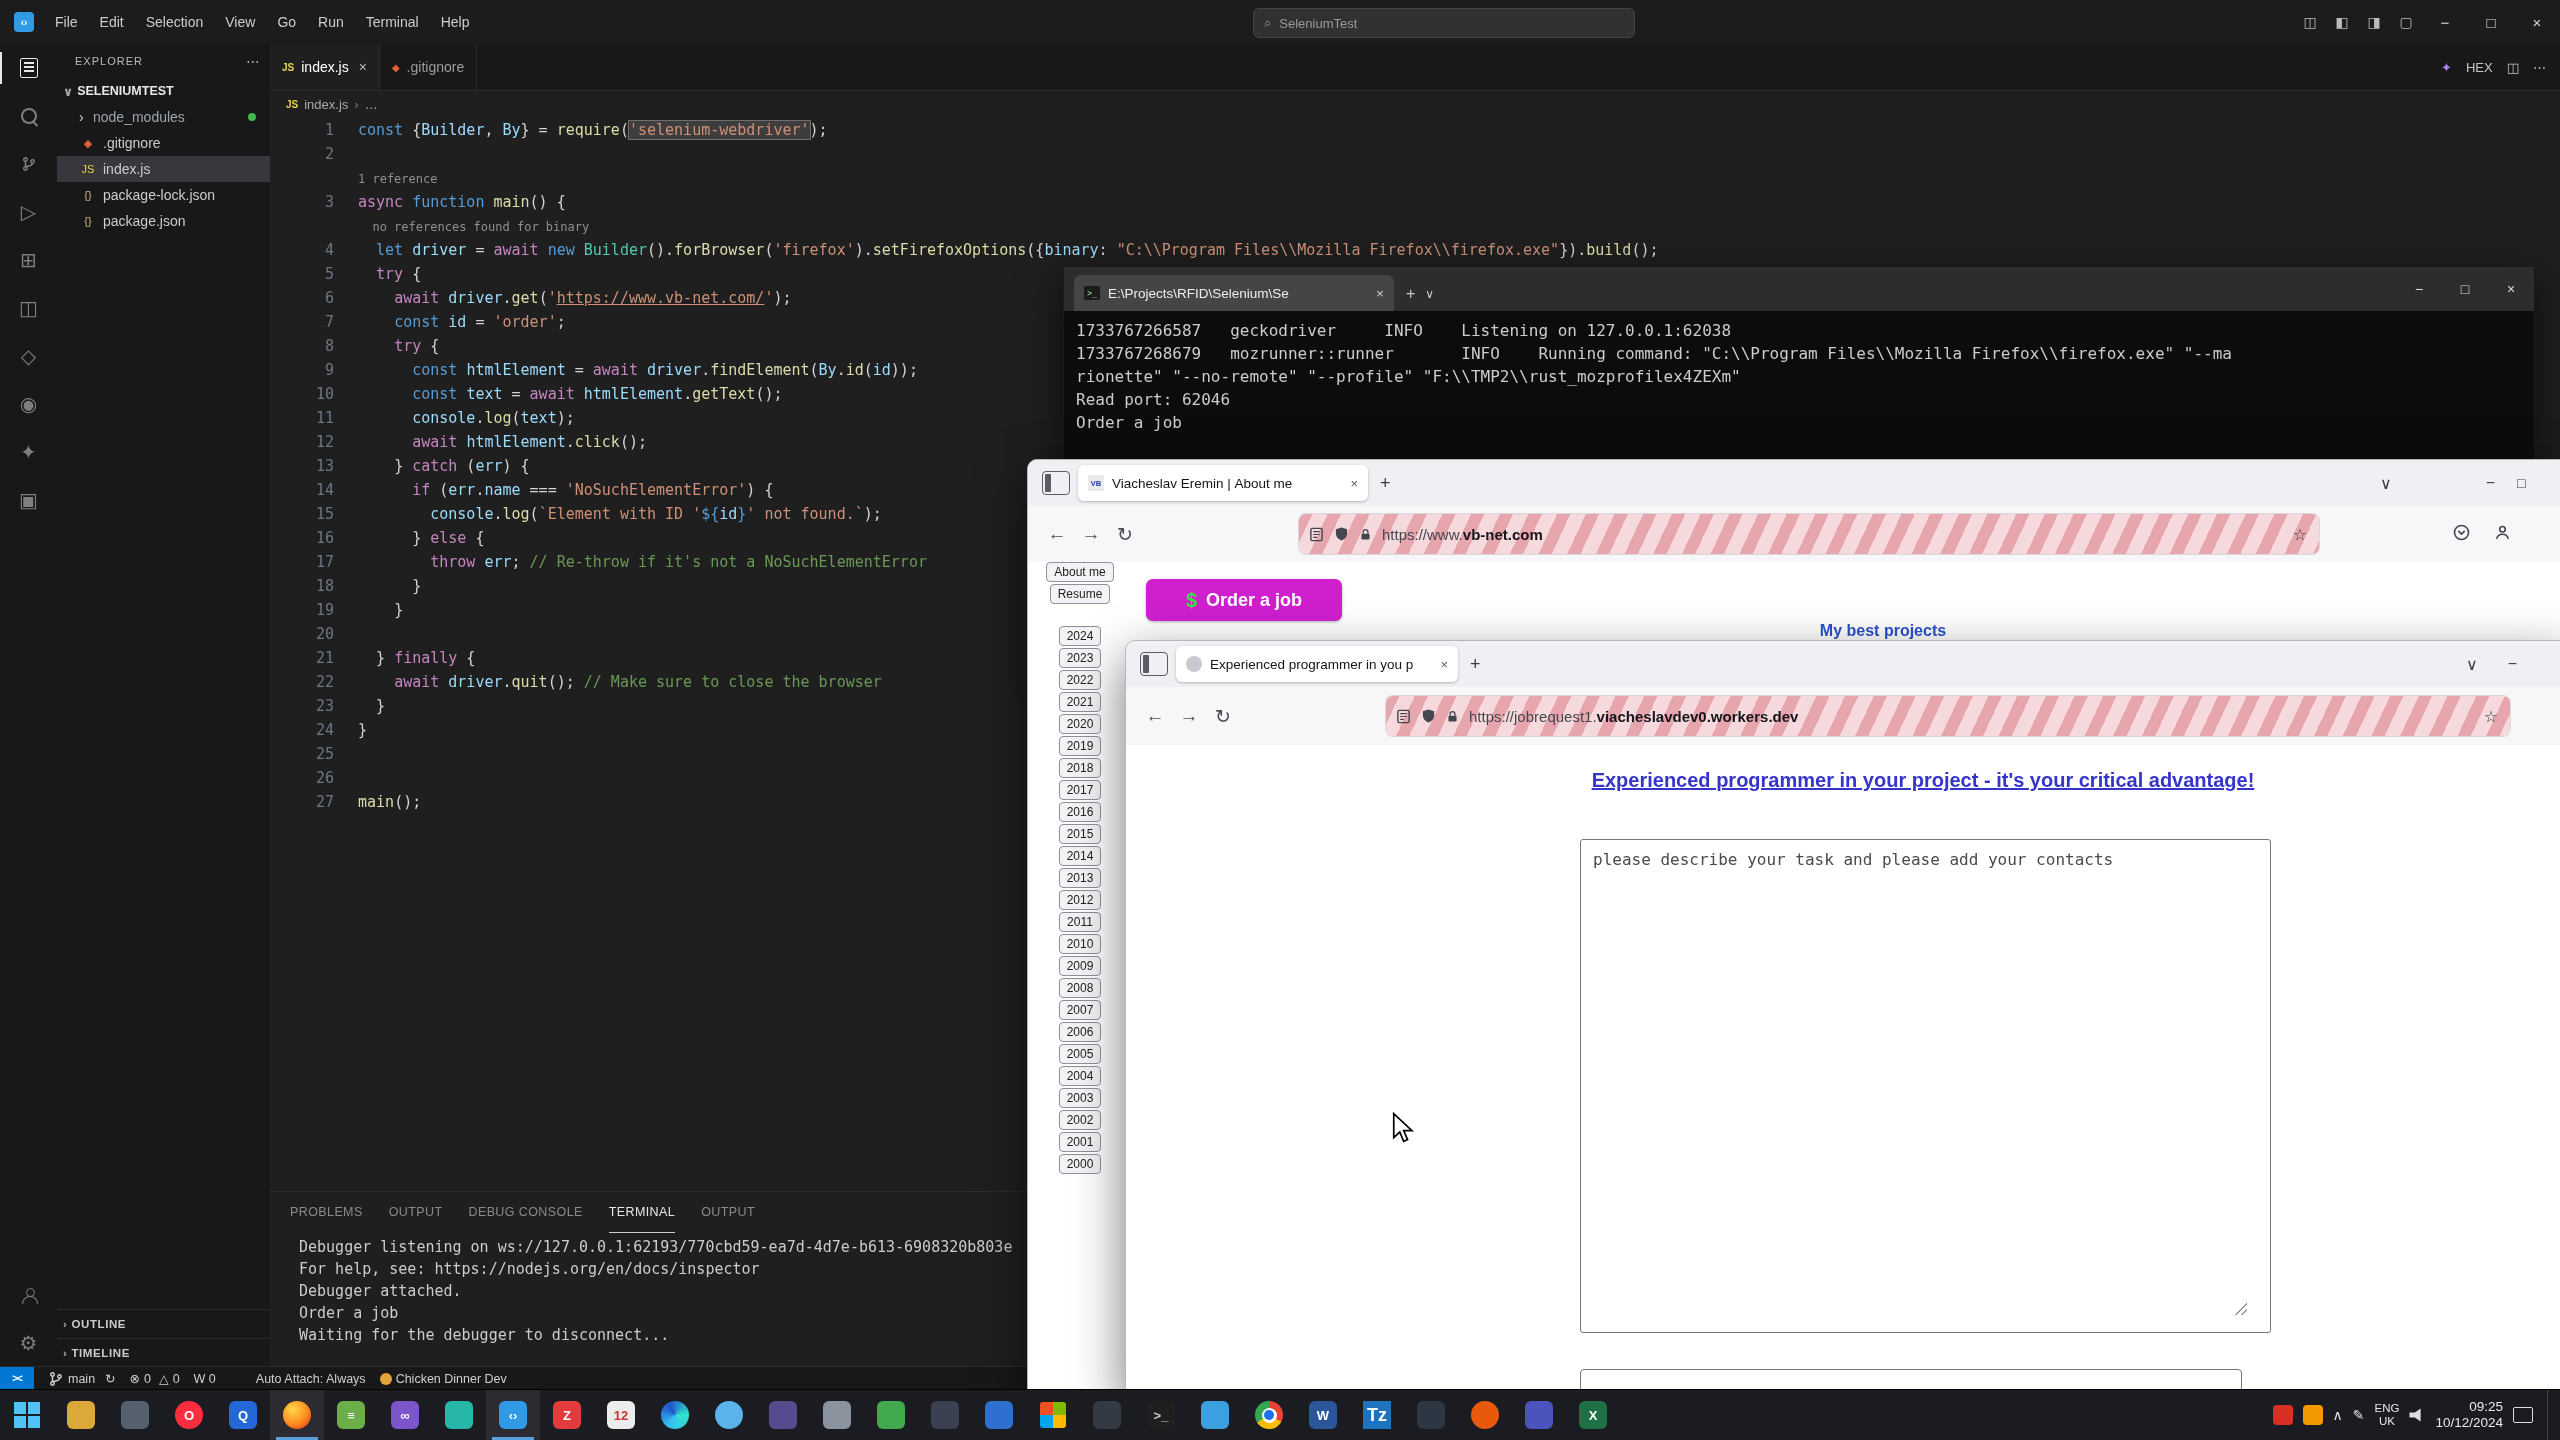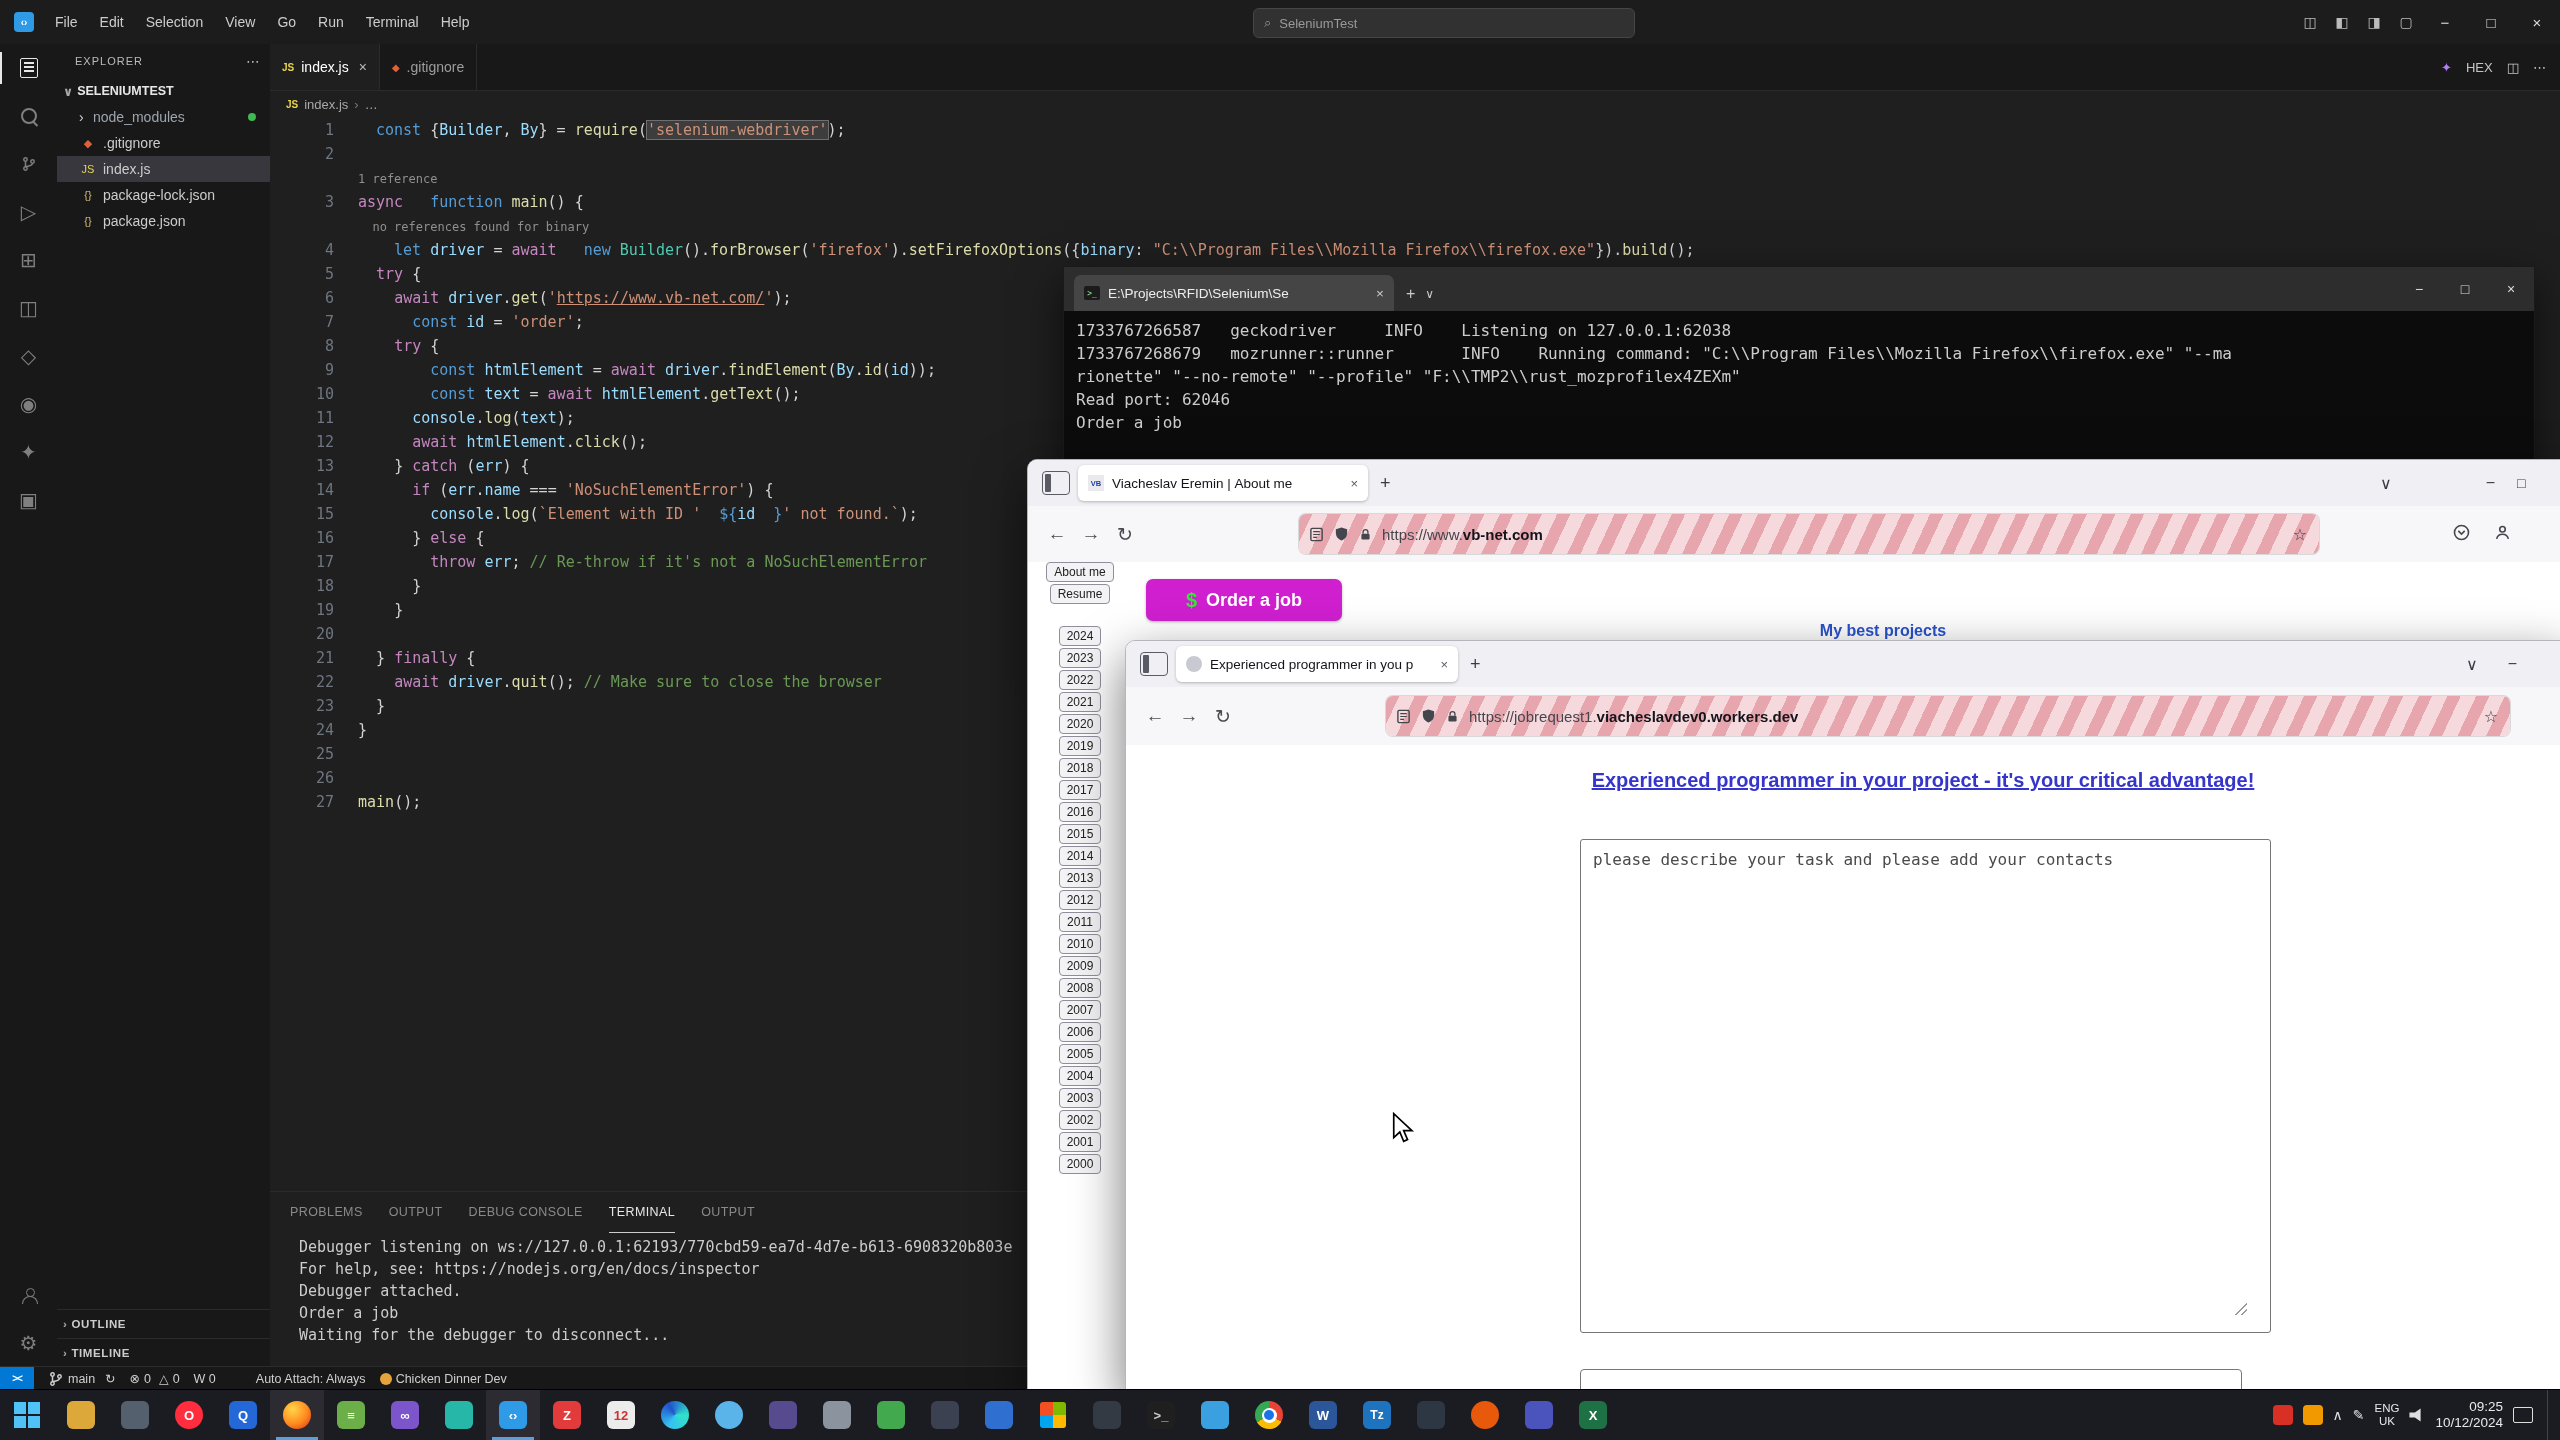--- a/index.html
+++ b/index.html
@@ -50,21 +50,21 @@
   .vs-tab .tclose{margin-left:10px;color:#bbb;font-size:14px;}
   .js-badge{color:#e8d44d;}
   .git-diamond{color:#e0603a;font-size:12px;}
   .vs-editor-actions{position:absolute;right:14px;top:0;height:46px;display:flex;align-items:center;gap:14px;color:#c5c5c5;font-size:13px;}
   .vs-breadcrumb{position:absolute;left:0;top:46px;right:0;height:28px;display:flex;align-items:center;padding-left:16px;font-size:13px;color:#a9a9a9;gap:6px;}
   .vs-code{position:absolute;left:0;top:74px;right:0;bottom:175px;overflow:hidden;}
   .vs-row{display:flex;height:24px;line-height:24px;white-space:pre;}
   .vs-num{flex:0 0 64px;text-align:right;padding-right:24px;color:#6e7681;font-family:"DejaVu Sans Mono",monospace;font-size:15px;}
   .vs-codetext{font-family:"DejaVu Sans Mono","Liberation Mono",monospace;font-size:15px;}
   .vs-lens{font-size:12px;color:#8f8f8f;}
-  .tk-k{color:#569cd6;margin-left:18px;} .tk-c{color:#c586c0;} .tk-v{color:#9cdcfe;} .tk-f{color:#dcdcaa;}
+  .tk-k{color:#569cd6;} .tk-c{color:#c586c0;} .tk-v{color:#9cdcfe;} .tk-f{color:#dcdcaa;}
   .tk-s{color:#ce9178;} .tk-cm{color:#6a9955;} .tk-p{color:#d4d4d4;} .tk-t{color:#4ec9b0;}
   .hl{background:rgba(97,97,97,.45);outline:1px solid #6e6e6e;}
   .u{text-decoration:underline;}
   .vs-panel{position:absolute;left:0;right:0;bottom:0;height:175px;border-top:1px solid #2b2b2b;background:#1f1f1f;}
   .vs-panel-tabs{height:40px;display:flex;align-items:center;padding-left:20px;gap:26px;}
   .vs-ptab{font-size:12.5px;letter-spacing:.4px;color:#8a8a8a;height:40px;line-height:40px;}
   .vs-ptab.active{color:#e7e7e7;border-bottom:1px solid #cccccc;}
   .vs-term{padding:4px 0 0 29px;font-family:"DejaVu Sans Mono",monospace;font-size:15px;line-height:22px;color:#cccccc;white-space:pre;}
   .vs-status{position:absolute;left:0;right:0;bottom:50px;height:23px;background:#181818;border-top:1px solid #2b2b2b;display:flex;align-items:center;font-size:12.5px;color:#cfcfcf;}
   .st-remote{width:34px;height:23px;background:#0078d4;color:#fff;display:flex;align-items:center;justify-content:center;font-size:10px;font-weight:bold;letter-spacing:-1px;}
@@ -597,21 +597,21 @@
         <div class="tb-chrome">
           <div class="tb-chrome-mid">
             <div class="tb-chrome-in"></div>
           </div>
         </div>
       </div>
       <div class="tb-btn">
         <div class="tb-box" style="background: rgb(43, 87, 154); border-radius: 6px; color: rgb(255, 255, 255); font-size: 13px;">W</div>
       </div>
       <div class="tb-btn">
-        <div class="tb-box" style="background: rgb(30, 115, 190); border-radius: 6px; color: rgb(255, 255, 255); font-size: 12px;">Tz</div>
+        <div class="tb-box" style="background: rgb(30, 115, 190); border-radius: 0; color: rgb(255, 255, 255); font-size: 18px;">Tz</div>
       </div>
       <div class="tb-btn">
         <div class="tb-box" style="background: rgb(45, 55, 67); border-radius: 6px; color: rgb(255, 255, 255); font-size: 13px;"></div>
       </div>
       <div class="tb-btn">
         <div class="tb-box" style="background: rgb(232, 89, 12); border-radius: 50%; color: rgb(255, 255, 255); font-size: 13px;"></div>
       </div>
       <div class="tb-btn">
         <div class="tb-box" style="background: rgb(75, 83, 188); border-radius: 6px; color: rgb(255, 255, 255); font-size: 13px;"></div>
       </div>

